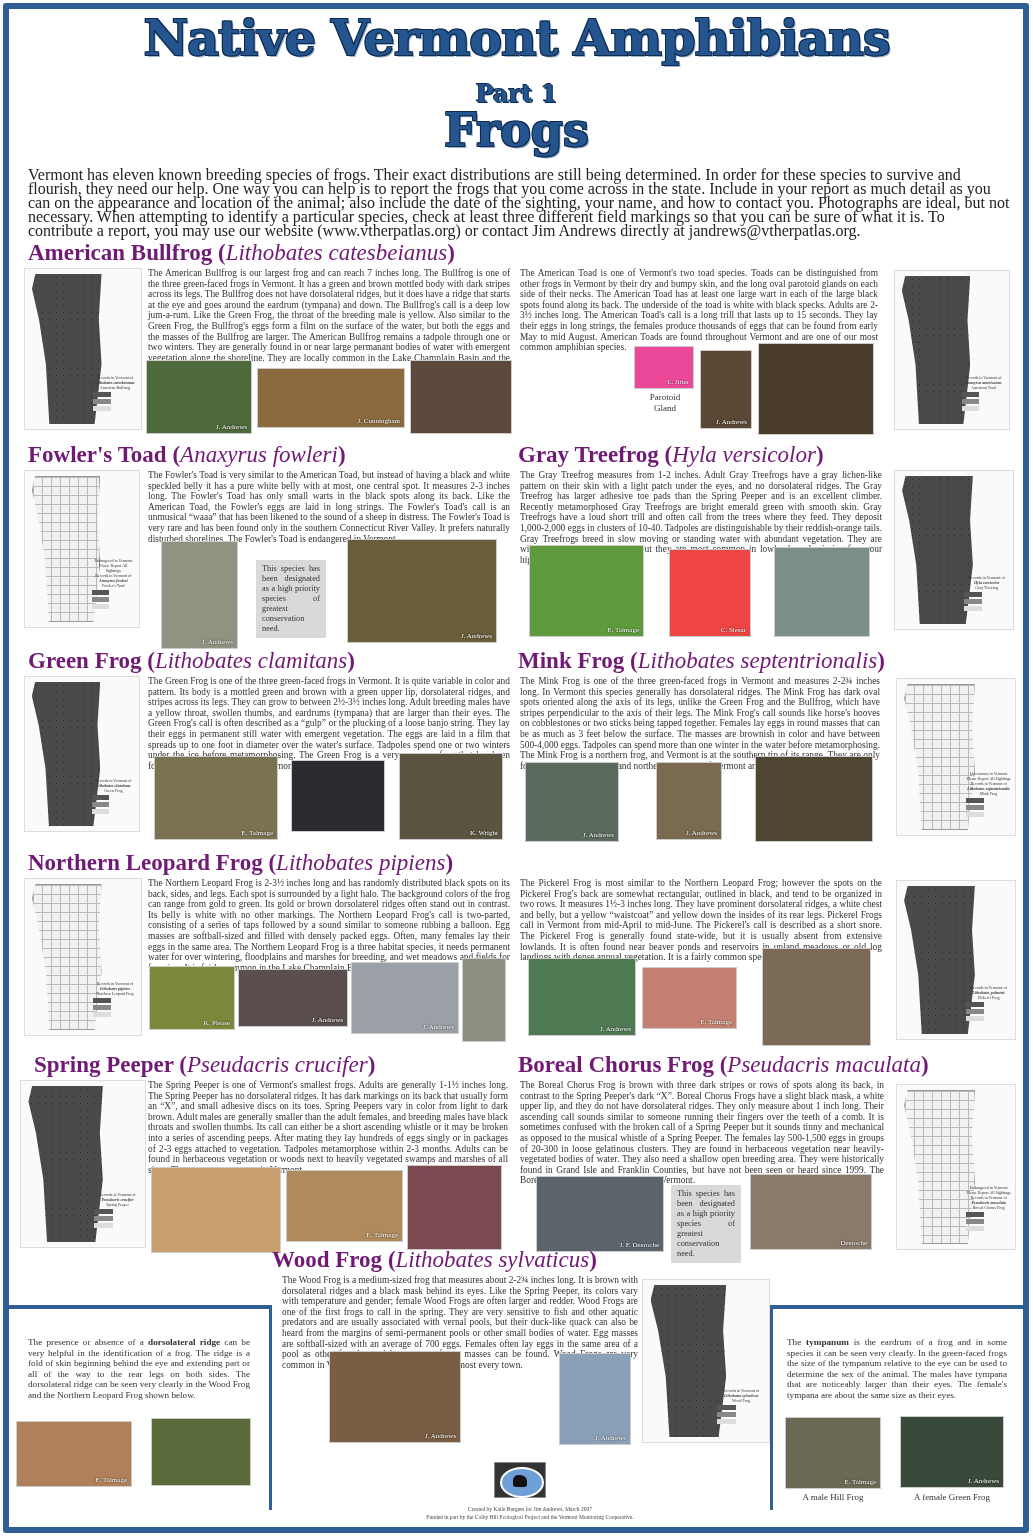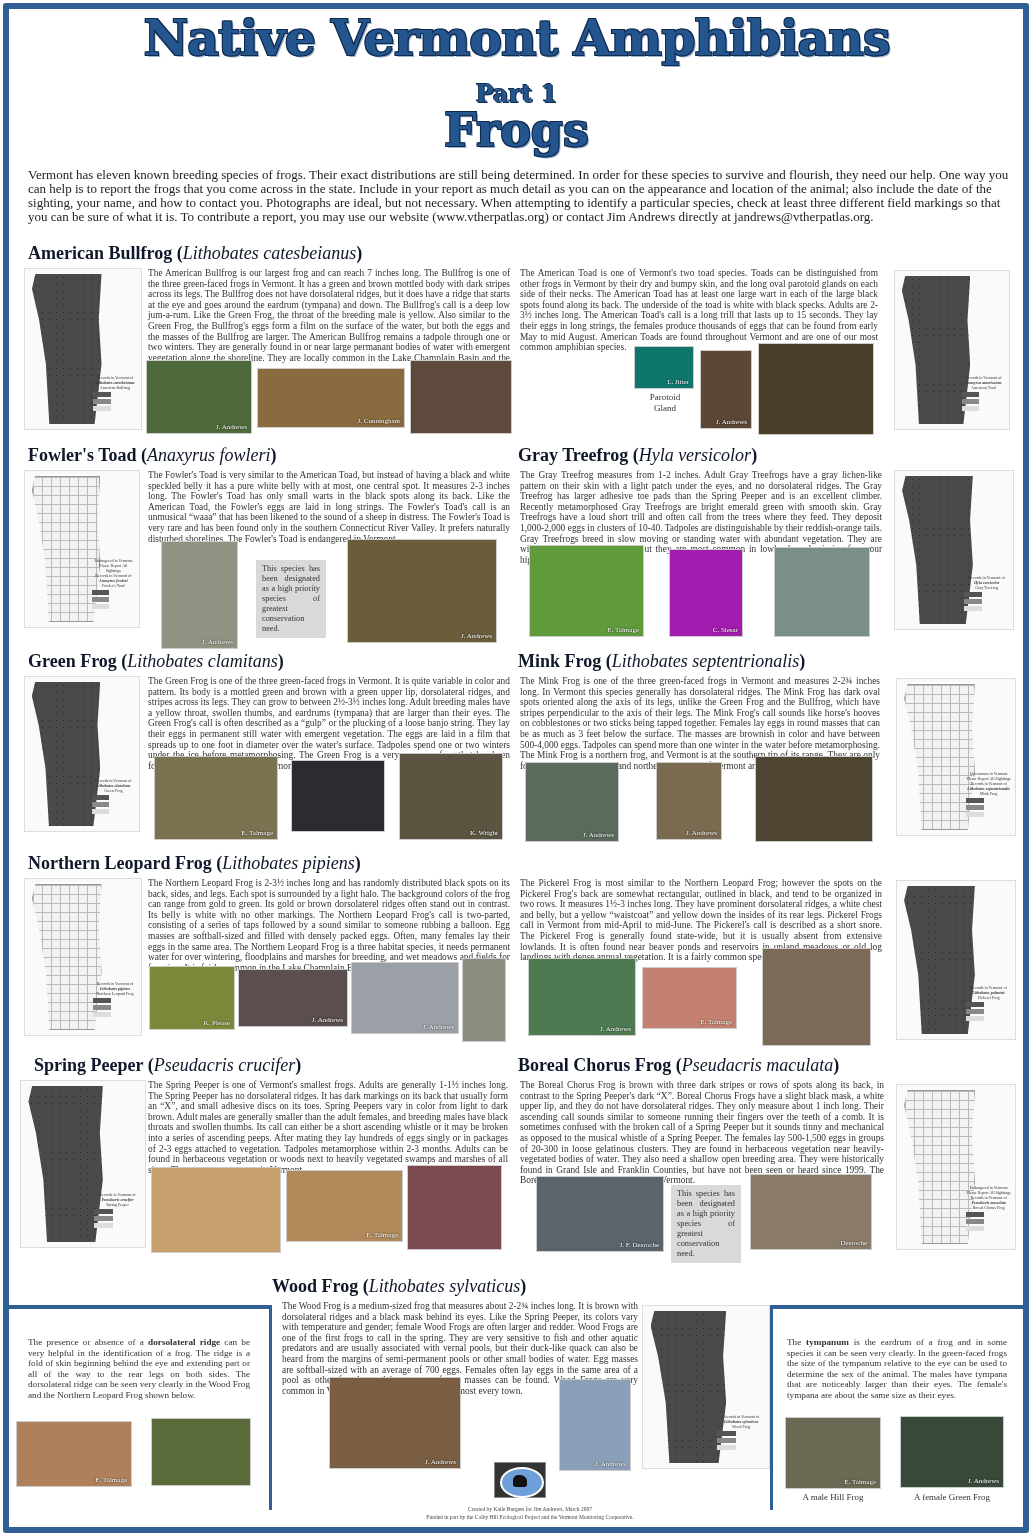--- a/index.html
+++ b/index.html
@@ -6,23 +6,23 @@
   html,body{width:1033px;height:1536px;background:#fff;overflow:hidden}
   body{position:relative;font-family:"Liberation Serif","DejaVu Serif",serif;color:#222}
   .frame{position:absolute;inset:3px 4px 3px 3px;border:6px solid #2f5f95;border-radius:3px}
   .title{position:absolute;left:0;right:0;top:8px;text-align:center;font-family:"DejaVu Serif",serif;font-weight:bold;color:#25558f;
     text-shadow:-1px -1px 0 #0e2a4d,1px -1px 0 #0e2a4d,-1px 1px 0 #0e2a4d,1px 1px 0 #0e2a4d,2px 2px 0 #9db4d2}
   .t1{font-size:49px;letter-spacing:-1px;line-height:60px}
   .t2{position:absolute;left:0;right:0;top:80px;text-align:center;font-family:"DejaVu Serif",serif;font-weight:bold;color:#25558f;font-size:24px;line-height:28px;
     text-shadow:-1px -1px 0 #0e2a4d,1px 1px 0 #0e2a4d,1px 1px 0 #9db4d2}
   .t3{position:absolute;left:0;right:0;top:104px;text-align:center;font-family:"DejaVu Serif",serif;font-weight:bold;color:#25558f;font-size:46px;line-height:52px;
     text-shadow:-1px -1px 0 #0e2a4d,1px -1px 0 #0e2a4d,-1px 1px 0 #0e2a4d,1px 1px 0 #0e2a4d,2px 2px 0 #9db4d2}
-  .intro{position:absolute;left:28px;right:22px;top:168px;font-size:13px;line-height:14px;text-align:left;color:#222}
+  .intro{position:absolute;left:28px;right:22px;top:168px;font-size:16px;line-height:14px;text-align:left;color:#222}
   .sp{position:absolute}
-  .sp h2{font-family:"Liberation Serif",serif;font-size:18px;font-weight:bold;line-height:26px;white-space:nowrap;color:#0f172a}
+  .sp h2{font-family:"Liberation Serif",serif;font-size:23px;font-weight:bold;line-height:26px;white-space:nowrap;color:#701a75}
   .sp h2 i{font-weight:normal;font-style:italic}
   .desc{position:absolute;font-size:9.4px;line-height:10.6px;text-align:justify;color:#333}
   .map{position:absolute;background:#fafafa;border:1px solid #ddd;overflow:hidden}
   .map .shape{position:absolute;left:6%;top:3%;width:60%;height:94%;background:#4a4a4a;clip-path:polygon(5% 0,100% 0,96% 30%,100% 60%,90% 100%,25% 100%,20% 60%,10% 30%,0 10%)}
   .map.light .shape{background:#f2f2f2;border:1px solid #999}
   .map .shape::after{content:"";position:absolute;inset:0;background-image:radial-gradient(#111 0.8px,transparent 1px);background-size:7px 7px;opacity:.6}
   .map.light .shape::after{background-image:linear-gradient(#aaa 1px,transparent 1px),linear-gradient(90deg,#aaa 1px,transparent 1px);background-size:9px 9px;opacity:.8}
   .map .legend{position:absolute;right:4px;bottom:10%;width:38%;font-size:4px;line-height:5px;text-align:center;color:#333}
   .map .legend b{display:block;font-style:italic}
   .map .legend span.sw{display:block;height:5px;margin:2px 0;background:#555;width:40%}
@@ -60,21 +60,21 @@
       <span class="cr">J. Andrews</span>
     </div>
   <div class="photo" style="left:229px;top:128px;width:148px;height:60px;background:#8a6a3e">
       <span class="cr">J. Cunningham</span>
     </div>
   <div class="photo" style="left:382px;top:120px;width:102px;height:74px;background:#5e4a3c"></div>
 </section>
 
 <section class="sp" style="left:518px;top:240px;width:490px;height:195px">
   <p class="desc" style="left:2px;top:28px;width:358px">The American Toad is one of Vermont's two toad species. Toads can be distinguished from other frogs in Vermont by their dry and bumpy skin, and the long oval parotoid glands on each side of their necks. The American Toad has at least one large wart in each of the large black spots found along its back. The underside of the toad is white with black specks. Adults are 2-3½ inches long. The American Toad's call is a long trill that lasts up to 15 seconds. They lay their eggs in long strings, the females produce thousands of eggs that can be found from early May to mid August. American Toads are found throughout Vermont and are one of our most common amphibian species.</p>
-  <div class="photo" style="left:116px;top:106px;width:60px;height:43px;background:#0f766e">
+  <div class="photo" style="left:116px;top:106px;width:60px;height:43px;background:#ec4899">
       <span class="cr">L. Jitter</span>
     </div>
   <div class="lbl" style="left:124px;top:152px;width:46px">Parotoid Gland</div>
   <div class="photo" style="left:182px;top:110px;width:52px;height:79px;background:#5c4634">
       <span class="cr">J. Andrews</span>
     </div>
   <div class="photo" style="left:240px;top:103px;width:116px;height:92px;background:#4a3e2a"></div>
   <div class="map" style="left:376px;top:30px;width:116px;height:160px">
       <div class="shape"></div>
       <div class="legend"><span>Records in Vermont of</span><b>Anaxyrus americanus</b><span>American Toad</span><span class="sw"></span><span class="sw g"></span><span class="sw l"></span></div>
@@ -96,21 +96,21 @@
       <span class="cr">J. Andrews</span>
     </div>
 </section>
 
 <section class="sp" style="left:518px;top:442px;width:490px;height:200px">
   <h2><span>Gray Treefrog</span> (<i>Hyla versicolor</i>)</h2>
   <p class="desc" style="left:2px;top:28px;width:362px">The Gray Treefrog measures from 1-2 inches. Adult Gray Treefrogs have a gray lichen-like pattern on their skin with a light patch under the eyes, and no dorsolateral ridges. The Gray Treefrog has larger adhesive toe pads than the Spring Peeper and is an excellent climber. Recently metamorphosed Gray Treefrogs are bright emerald green with smooth skin. Gray Treefrogs have a loud short trill and often call from the trees where they feed. They deposit 1,000-2,000 eggs in clusters of 10-40. Tadpoles are distinguishable by their reddish-orange tails. Gray Treefrogs breed in slow moving or standing water with abundant vegetation. They are widely distributed in Vermont but they are most common in lowlands and missing from our highest elevations.</p>
   <div class="photo" style="left:11px;top:103px;width:115px;height:92px;background:#5f9a3c">
       <span class="cr">E. Talmage</span>
     </div>
-  <div class="photo" style="left:151px;top:107px;width:74px;height:88px;background:#a21caf">
+  <div class="photo" style="left:151px;top:107px;width:82px;height:88px;background:#ef4444">
       <span class="cr">C. Slesar</span>
     </div>
   <div class="photo" style="left:256px;top:105px;width:96px;height:90px;background:#7c8f86"></div>
   <div class="map" style="left:376px;top:28px;width:120px;height:160px">
       <div class="shape"></div>
       <div class="legend"><span>Records in Vermont of</span><b>Hyla versicolor</b><span>Gray Treefrog</span><span class="sw"></span><span class="sw g"></span><span class="sw l"></span></div>
     </div>
 </section>
 
 <section class="sp" style="left:28px;top:648px;width:480px;height:195px">
@@ -202,21 +202,21 @@
   <div class="note" style="left:153px;top:133px;width:70px">This species has been designated as a high priority species of greatest conservation need.</div>
   <div class="photo" style="left:232px;top:122px;width:122px;height:76px;background:#8a7a6a">
       <span class="cr">Desroche</span>
     </div>
   <div class="map light" style="left:378px;top:32px;width:120px;height:166px">
       <div class="shape"></div>
       <div class="legend"><span>Endangered in Vermont Please Report All Sightings</span><br><span>Records in Vermont of</span><b>Pseudacris maculata</b><span>Boreal Chorus Frog</span><span class="sw"></span><span class="sw g"></span><span class="sw l"></span></div>
     </div>
 </section>
 
-<section class="sp" style="left:272px;top:1273px;width:467px;height:240px">
+<section class="sp" style="left:272px;top:1247px;width:467px;height:240px">
   <h2><span>Wood Frog</span> (<i>Lithobates sylvaticus</i>)</h2>
   <p class="desc" style="left:10px;top:28px;width:356px">The Wood Frog is a medium-sized frog that measures about 2-2¾ inches long. It is brown with dorsolateral ridges and a black mask behind its eyes. Like the Spring Peeper, its colors vary with temperature and gender; female Wood Frogs are often larger and redder. Wood Frogs are one of the first frogs to call in the spring. They are very sensitive to fish and other aquatic predators and are usually associated with vernal pools, but their duck-like quack can also be heard from the margins of semi-permanent pools or other small bodies of water. Egg masses are softball-sized with an average of 700 eggs. Females often lay eggs in the same area of a pool as other females and large mats of egg masses can be found. Wood Frogs are very common in Vermont and have been found in almost every town.</p>
   <div class="photo" style="left:57px;top:104px;width:132px;height:92px;background:#7a5e44">
       <span class="cr">J. Andrews</span>
     </div>
   <div class="photo" style="left:287px;top:106px;width:72px;height:92px;background:#8aa0b8">
       <span class="cr">J. Andrews</span>
     </div>
   <div class="map" style="left:370px;top:32px;width:128px;height:164px">
       <div class="shape"></div>

